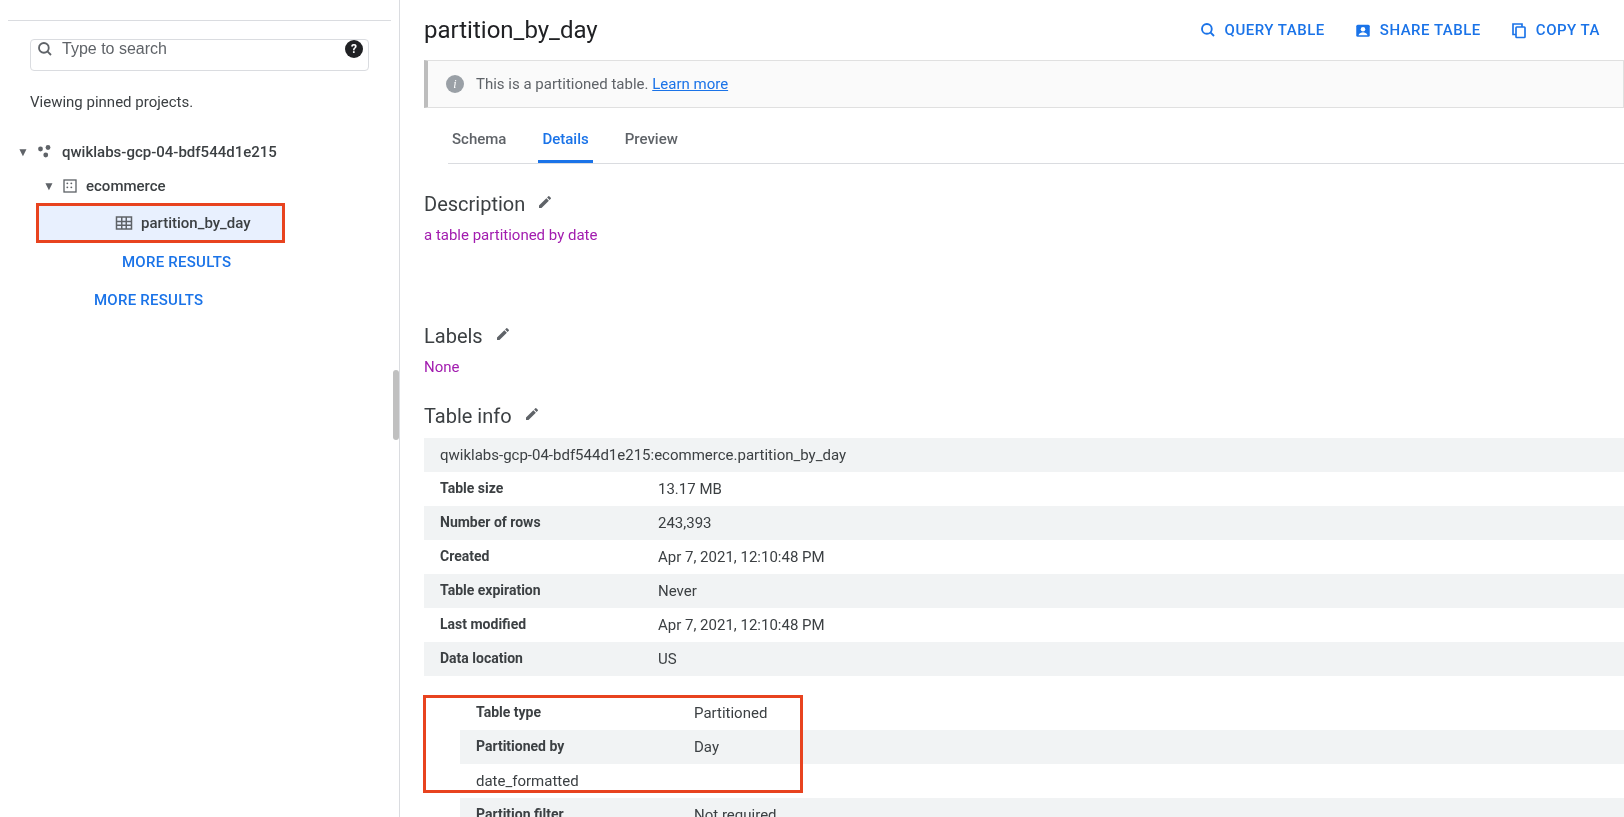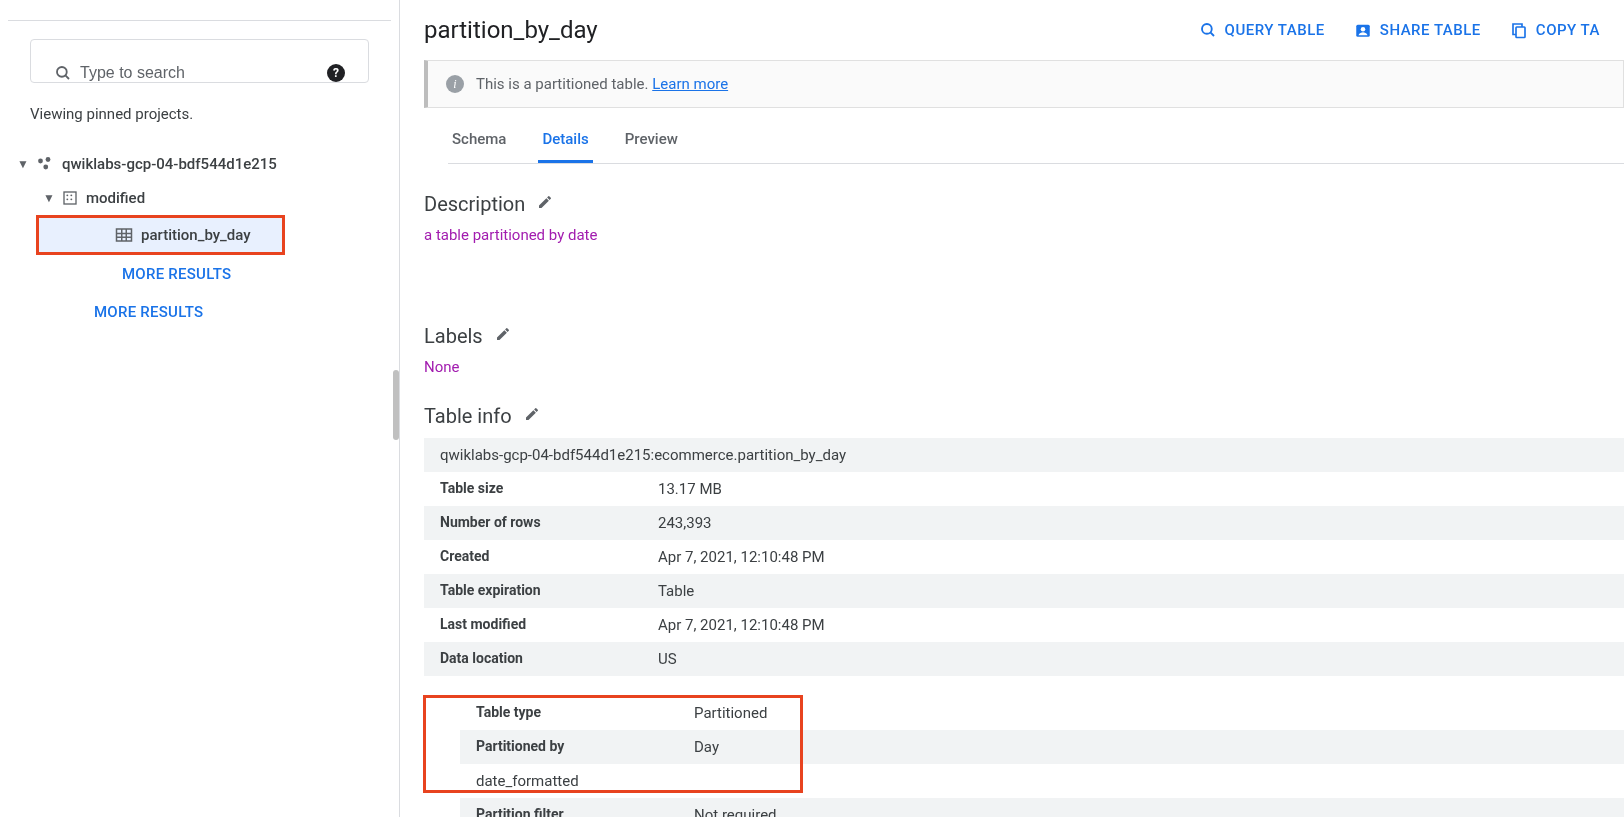--- a/index.html
+++ b/index.html
@@ -16,25 +16,25 @@
   .sidebar {
     width: 400px;
     flex-shrink: 0;
     border-right: 1px solid #dadce0;
     padding-top: 20px;
     position: relative;
   }
   .search-wrap { padding: 18px 30px 12px 30px; }
   .search-box {
     display: flex;
-    align-items: flex-end;
+    align-items: flex-start;
     border: 1px solid #dadce0;
     border-radius: 4px;
-    height: 44px;
-    padding: 0 23px;
+    height: 32px;
+    padding: 0 5px;
   }
   .search-box input {
     border: none;
     outline: none;
     font-size: 16px;
     flex: 1;
     padding: 0 8px;
     color: #3c4043;
   }
   .search-box input::placeholder { color: #5f6368; }
@@ -213,21 +213,21 @@
         <span class="chevron">▼</span>
         <span class="icon node-icon">
           <svg width="16" height="16" viewBox="0 0 24 24" fill="none" stroke="currentColor" stroke-width="2">
               <rect x="3" y="3" width="18" height="18"></rect>
               <circle cx="8" cy="8" r="1.4" fill="currentColor" stroke="none"></circle>
               <circle cx="14" cy="8" r="1.4" fill="currentColor" stroke="none"></circle>
               <circle cx="8" cy="14" r="1.4" fill="currentColor" stroke="none"></circle>
               <circle cx="14" cy="14" r="1.4" fill="currentColor" stroke="none"></circle>
             </svg>
         </span>
-        <span class="node-label">modified</span>
+        <span class="node-label">ecommerce</span>
       </div>
       <div class="tree-row indent-2 selected highlight-box" style="margin-left:28px;margin-right:106px;">
         <span class="icon node-icon">
           <svg width="18" height="16" viewBox="0 0 24 20" fill="none" stroke="currentColor" stroke-width="2">
               <rect x="2" y="2" width="20" height="16"></rect>
               <line x1="2" y1="8" x2="22" y2="8"></line>
               <line x1="2" y1="13" x2="22" y2="13"></line>
               <line x1="9" y1="2" x2="9" y2="18"></line>
               <line x1="15" y1="2" x2="15" y2="18"></line>
             </svg>
@@ -335,21 +335,21 @@
           <div class="info-row">
             <div class="info-key">Number of rows</div>
             <div class="info-val">243,393</div>
           </div>
           <div class="info-row">
             <div class="info-key">Created</div>
             <div class="info-val">Apr 7, 2021, 12:10:48 PM</div>
           </div>
           <div class="info-row">
             <div class="info-key">Table expiration</div>
-            <div class="info-val">Table</div>
+            <div class="info-val">Never</div>
           </div>
           <div class="info-row">
             <div class="info-key">Last modified</div>
             <div class="info-val">Apr 7, 2021, 12:10:48 PM</div>
           </div>
           <div class="info-row">
             <div class="info-key">Data location</div>
             <div class="info-val">US</div>
           </div>
         </div>

